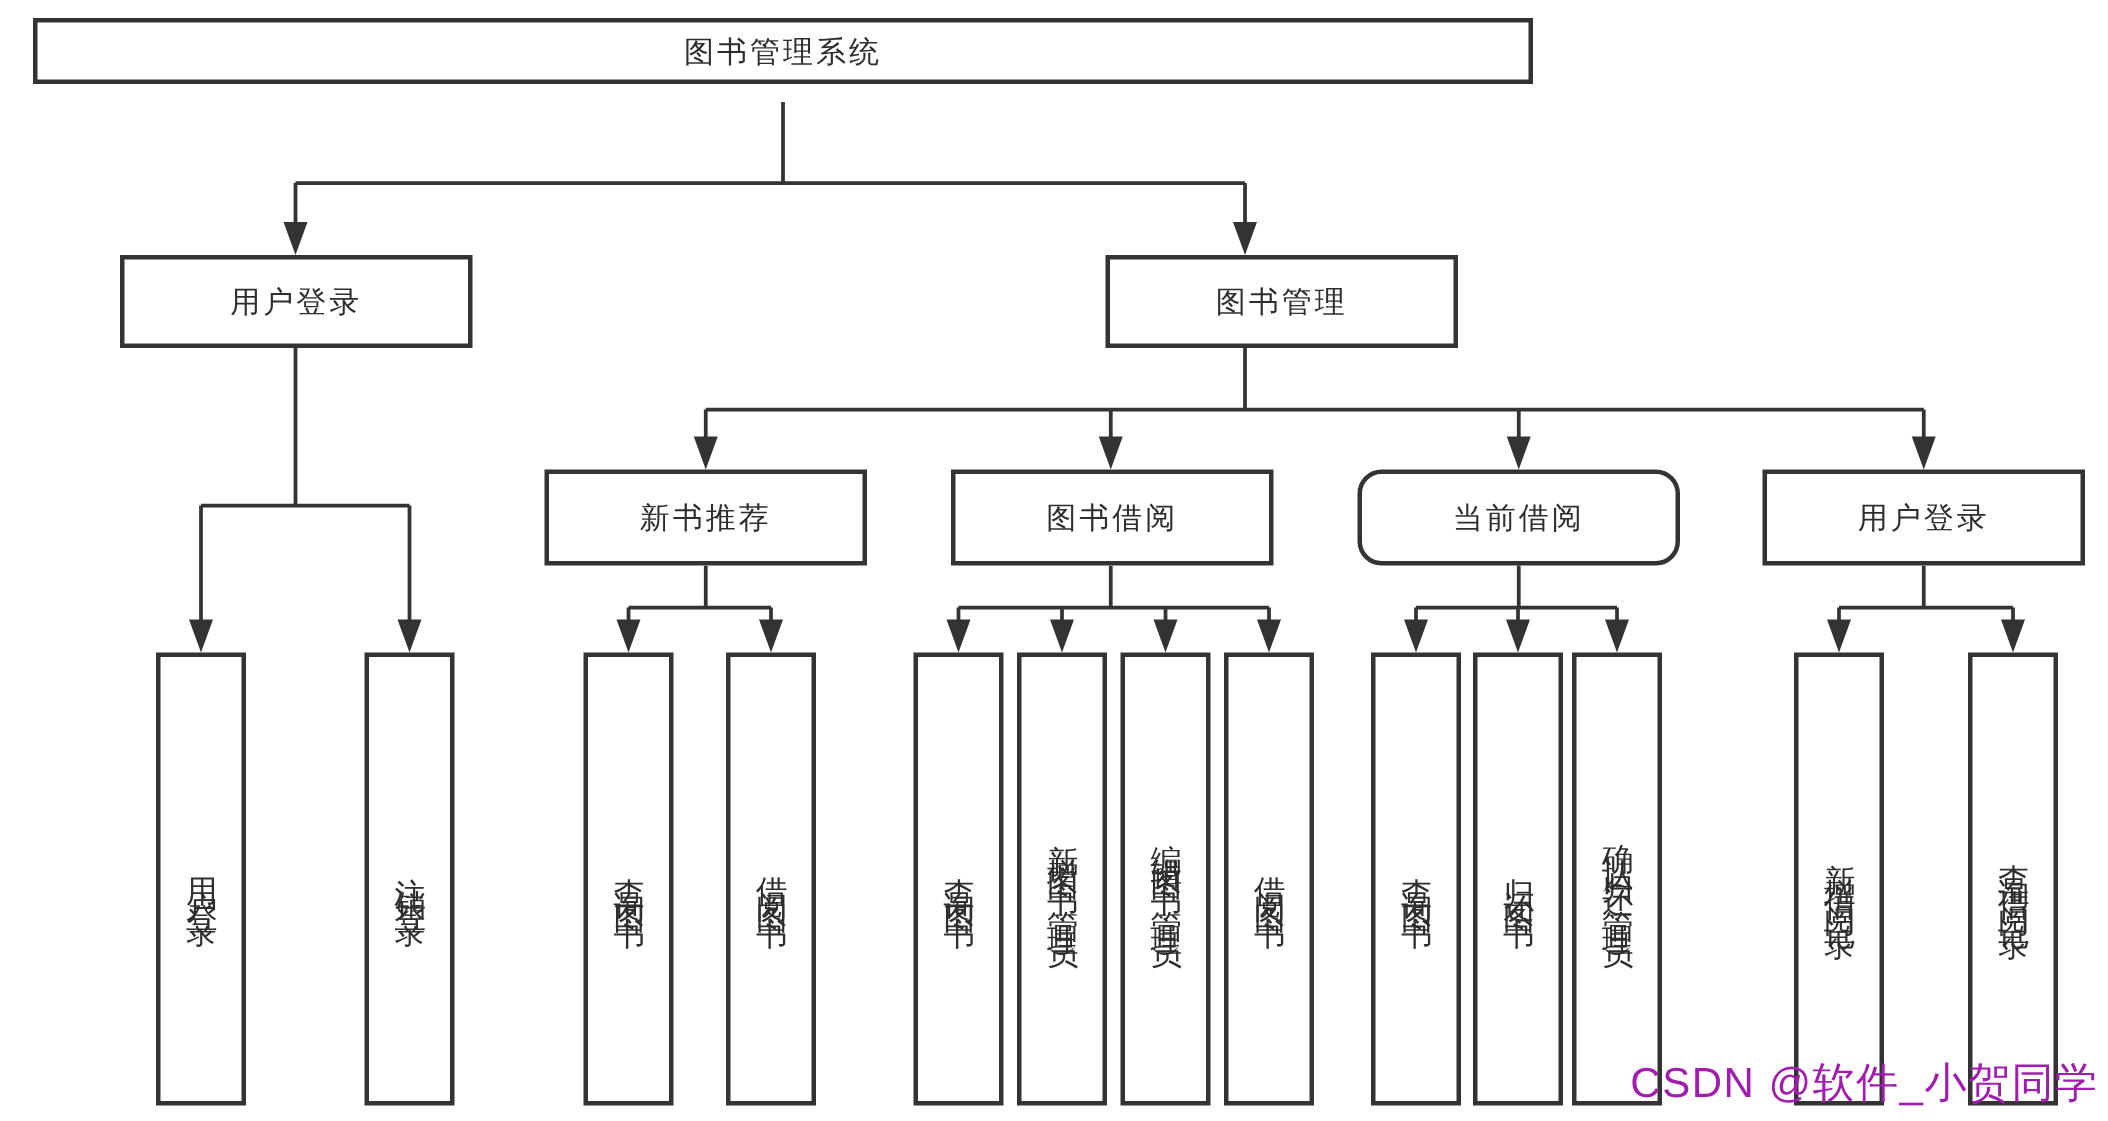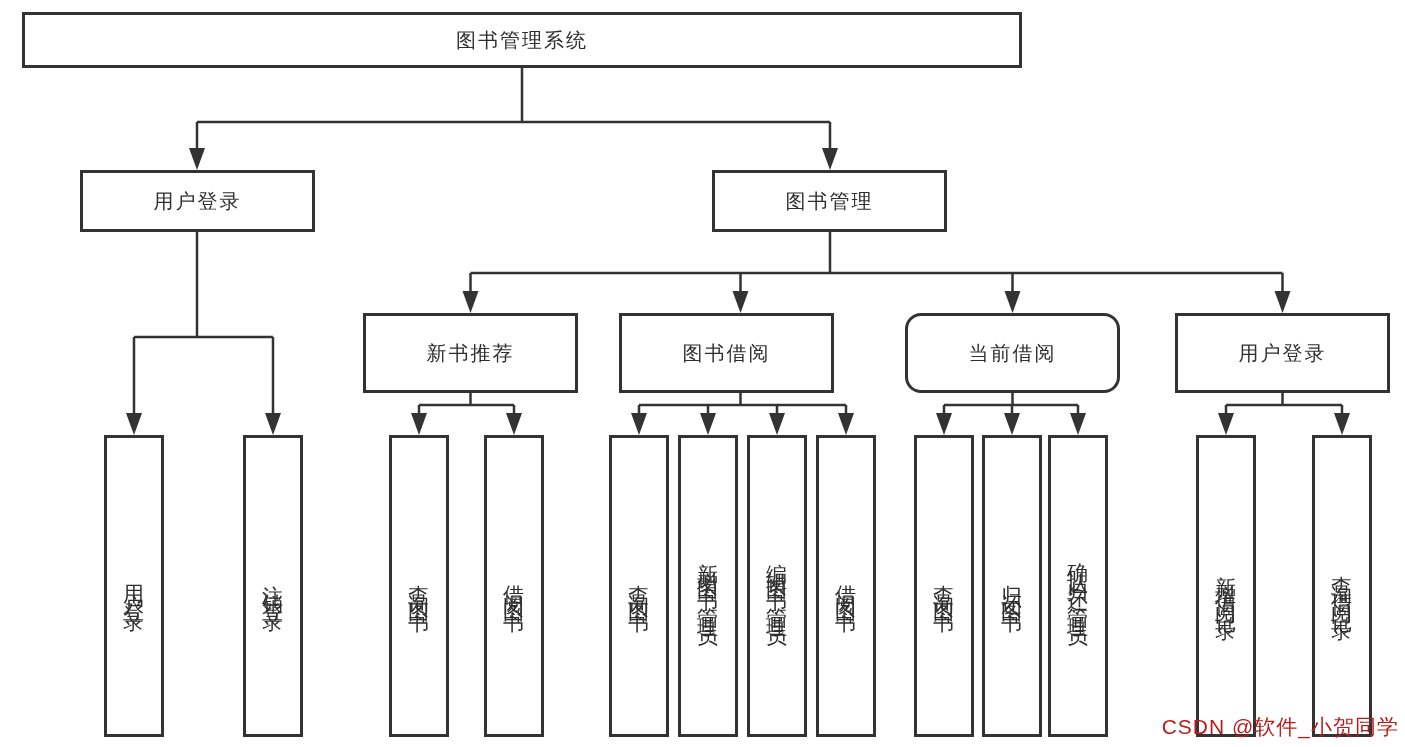--- a/index.html
+++ b/index.html
@@ -12,41 +12,41 @@
     position:absolute; left:0; top:0; width:1405px; height:747px;
     z-index:1; pointer-events:none;
   }
   .node {
     position:absolute; z-index:2;
     background:#ffffff; border:3px solid #333333;
     display:flex; align-items:center; justify-content:center;
     color:#2e2e2e; font-size:20px; letter-spacing:2px;
     white-space:nowrap;
   }
-  .root-node   { left:22px;   top:12px;  width:1000px; height:56px; }
+  .root-node   { left:22px;   top:12px;  width:1000px; height:44px; }
   .lvl2-a      { left:80px;   top:170px; width:235px;  height:62px; }
-  .lvl2-b      { left:712px;  top:170px; width:235px;  height:62px; }
-  .lvl3        { top:313px;   width:215px; height:80px;font-family:Liberation Serif, serif; }
-  .lvl3-a { left:363px; }  .lvl3-b { left:619px;text-align:center; }
+  .lvl2-b      { left:737px;  top:170px; width:235px;  height:62px; }
+  .lvl3        { top:313px;   width:215px; height:64px;font-family:Liberation Serif, serif; }
+  .lvl3-a { left:363px; }  .lvl3-b { left:634px;text-align:center; }
   .lvl3-c { left:905px;border-radius:16px; }  .lvl3-d { left:1175px; }
   .leaf {
     top:435px; width:60px; height:302px;
     writing-mode:vertical-rl; text-orientation:mixed;
     font-size:21px; letter-spacing:9px; line-height:1;
   }
   .leaf-1  { left:104px; }  .leaf-2  { left:243px; }
   .leaf-3  { left:389px; }  .leaf-4  { left:484px; }
   .leaf-5  { left:609px; }  .leaf-6  { left:678px; }
   .leaf-7  { left:747px; }  .leaf-8  { left:816px; }
   .leaf-9  { left:914px; }  .leaf-10 { left:982px; }
   .leaf-11 { left:1048px; } .leaf-12 { left:1196px; }
   .leaf-13 { left:1312px; }
   .watermark {
     position:absolute; right:6px; bottom:6px; z-index:5;
-    color:#b91c1c; font-size:21px; letter-spacing:1px;
+    color:#a21caf; font-size:28px; letter-spacing:1px;
   }
 </style>
 </head>
 <body>
 
 <div class="canvas">
 
   <svg class="connectors" viewBox="0 0 1405 747">
     <g stroke="#333333" stroke-width="2.5" fill="none">
 

